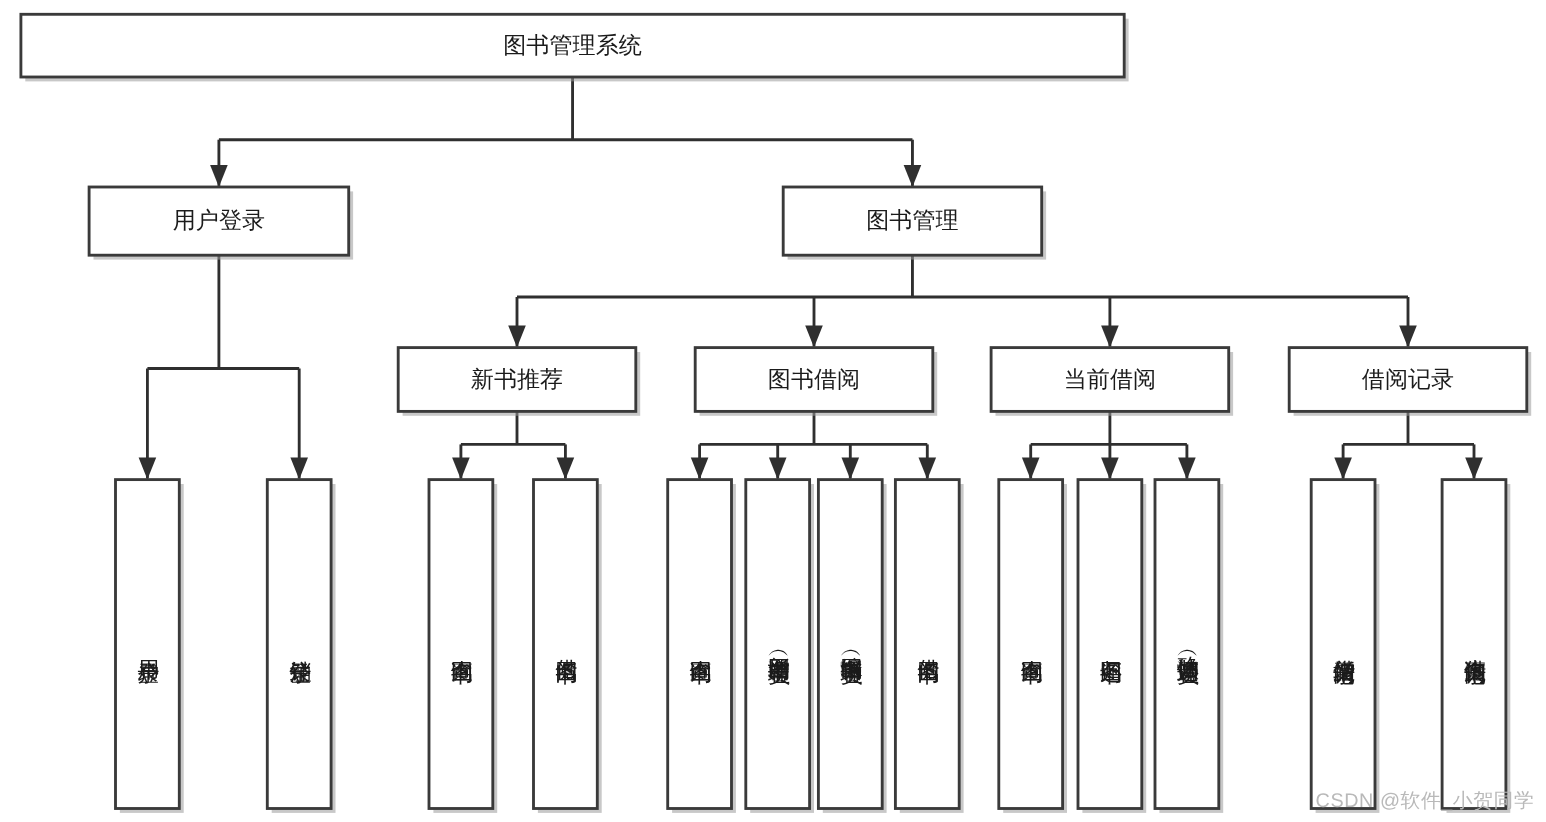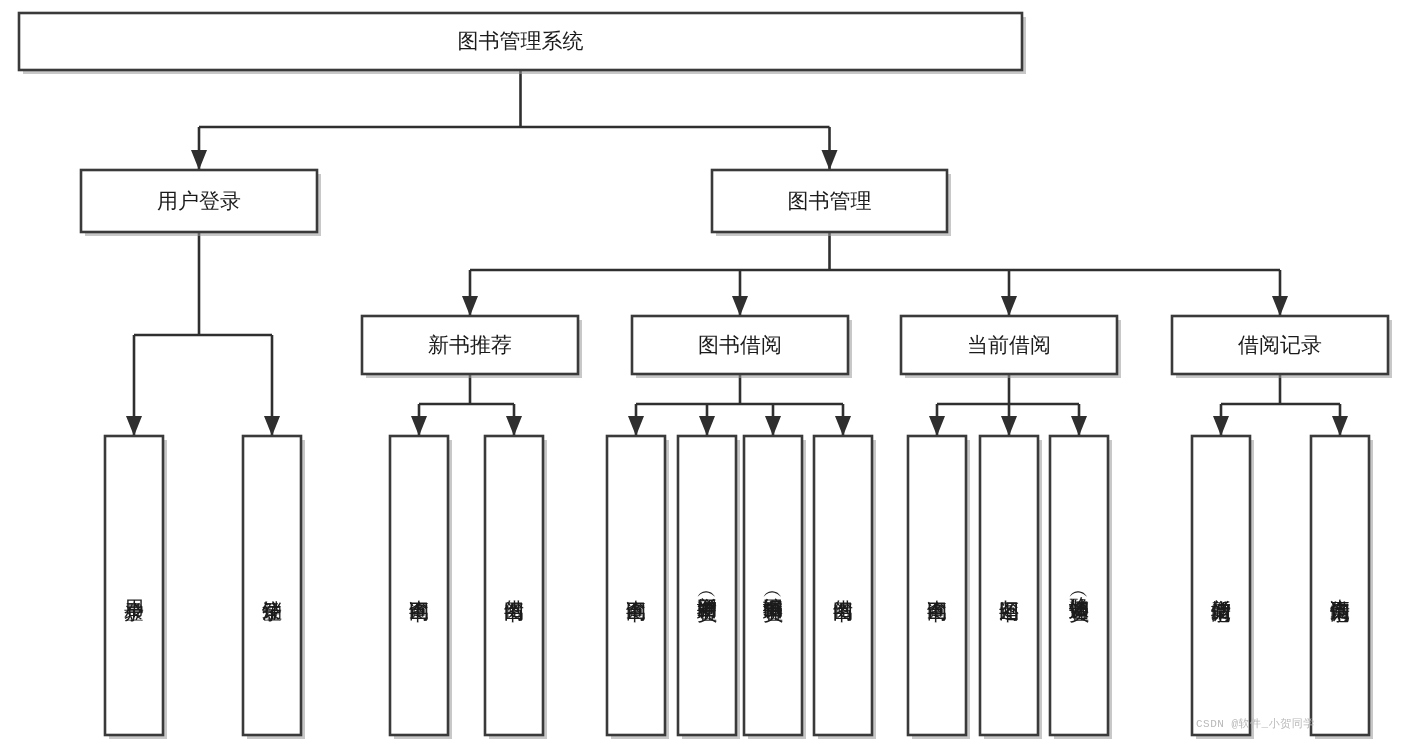--- a/index.html
+++ b/index.html
@@ -67,22 +67,22 @@
     font-family: "Liberation Sans", "DejaVu Sans", sans-serif;
     font-size: 20px;
     line-height: 1.06;
     color: #1b1b1b;
     letter-spacing: 1px;
     white-space: nowrap;
     text-align: center;
   }
   .watermark {
     position: absolute;
-    font-family: Liberation Mono, monospace;
-    font-size: 11px;
+    font-family: Liberation Sans, sans-serif;
+    font-size: 18px;
     color: #b9b9b9;
     white-space: nowrap;
     letter-spacing: 0.5px;
   }
 </style>
 </head>
 <body>
 
 <div id="diagram-root">
 

